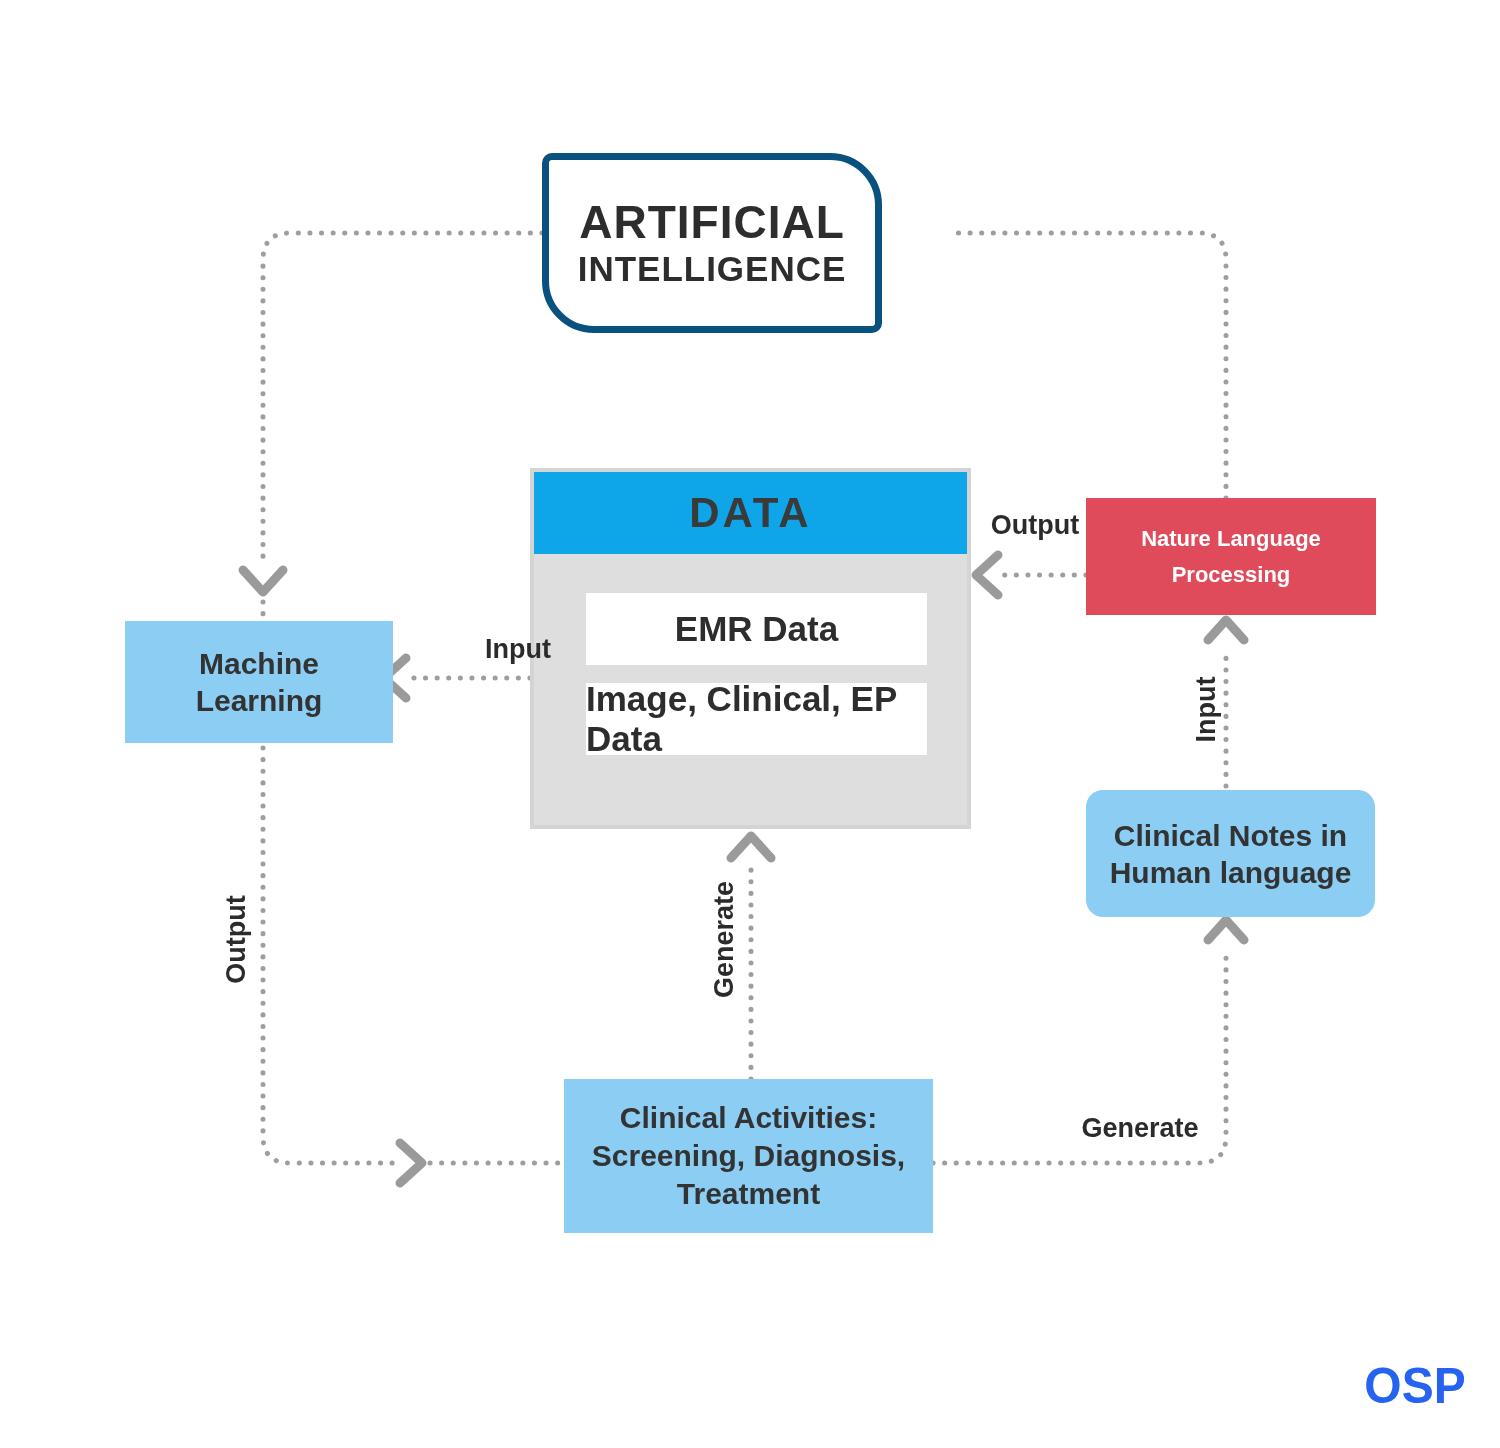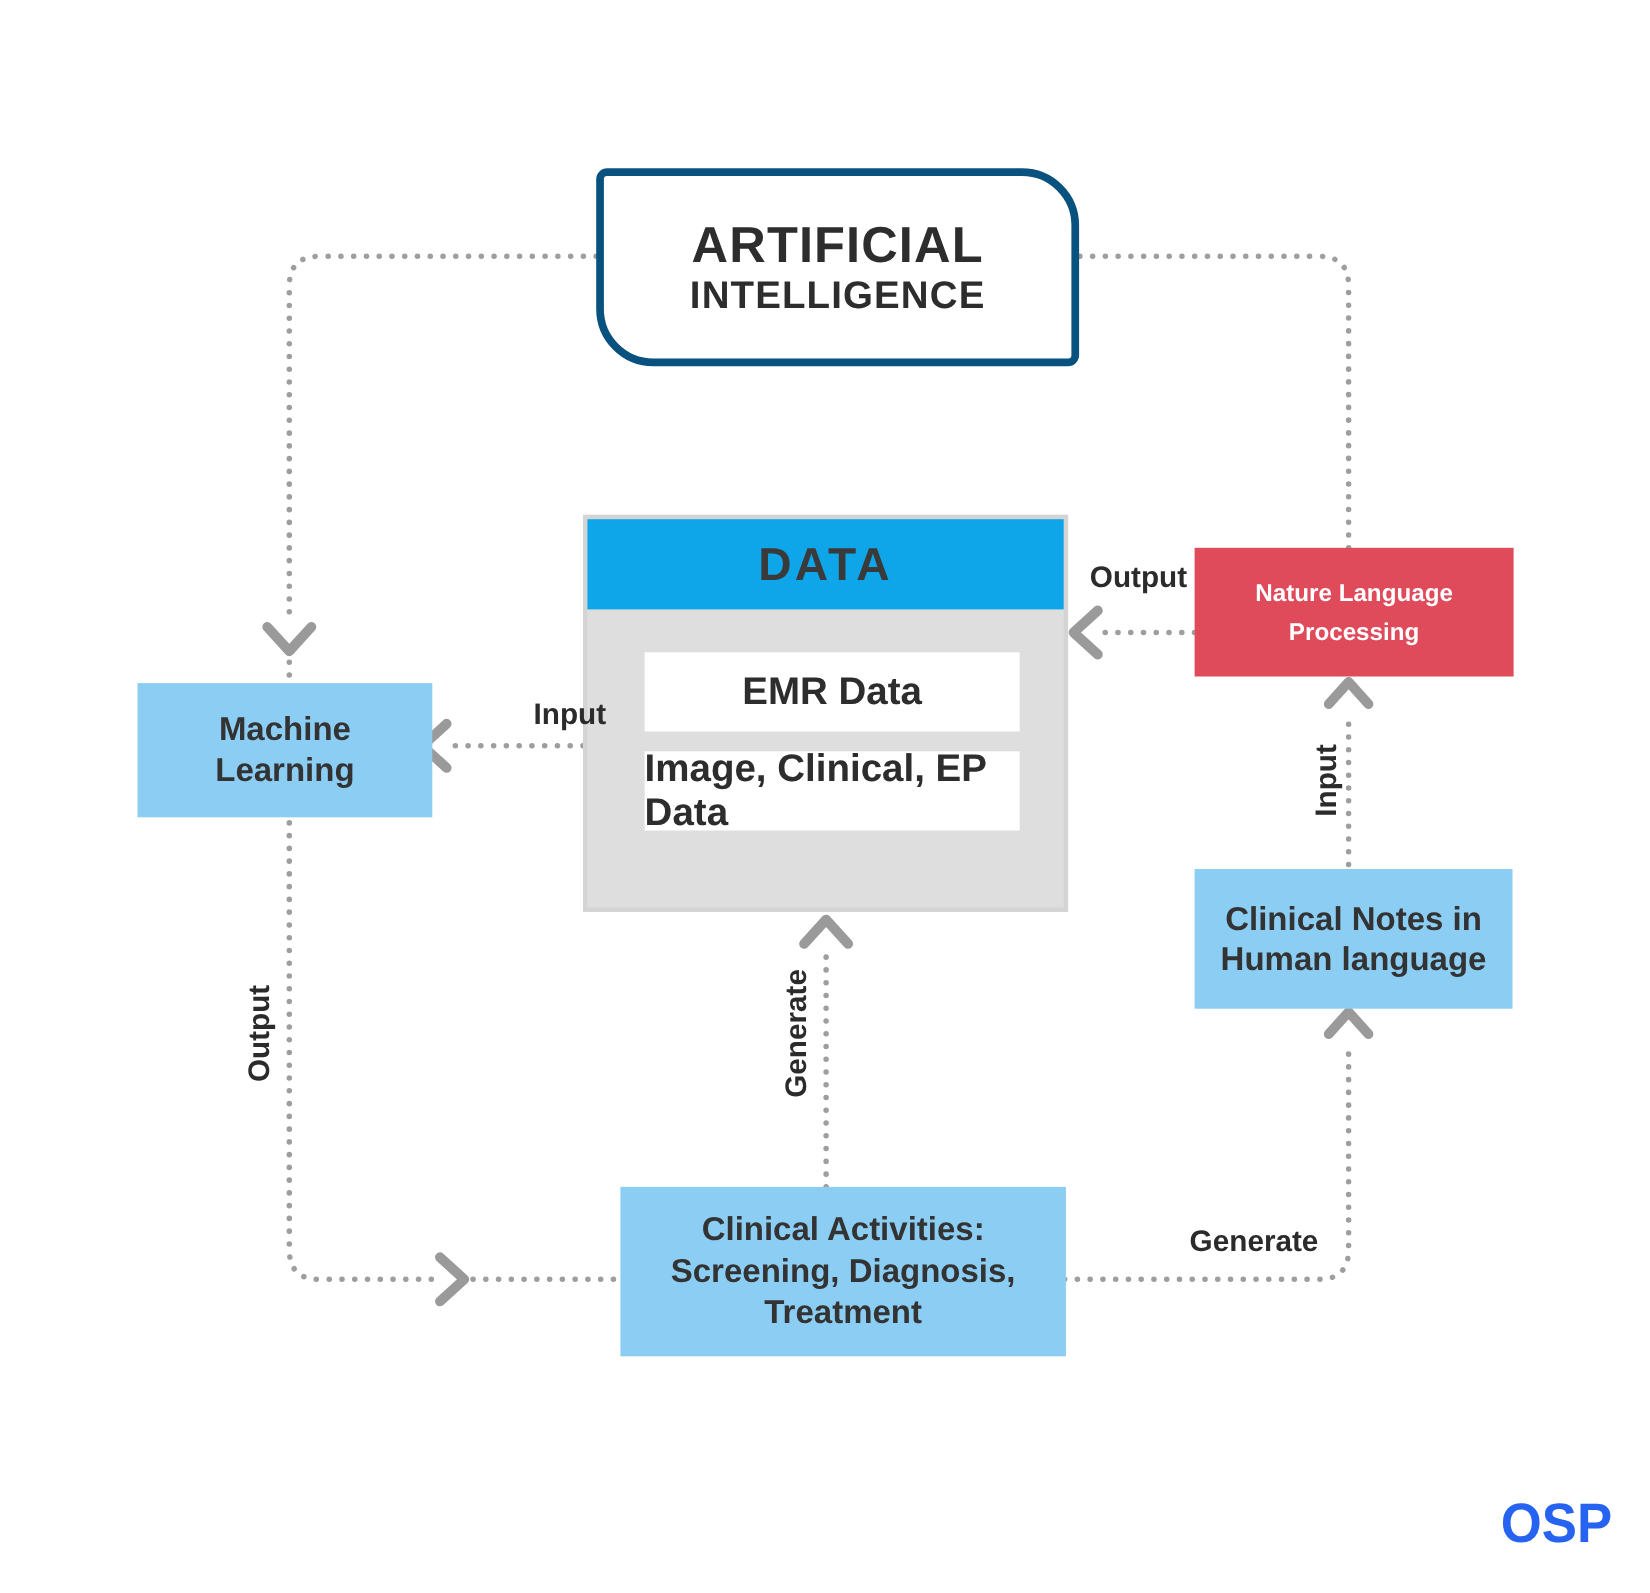--- a/index.html
+++ b/index.html
@@ -5,21 +5,21 @@
   html,body{margin:0;padding:0;background:#ffffff;}
   body{font-family:"Liberation Sans","DejaVu Sans",sans-serif;}
   .canvas{position:relative;width:1500px;height:1448px;background:#ffffff;overflow:hidden;}
 
   
   svg.wires{position:absolute;left:0;top:0;width:1500px;height:1448px;}
   .dots{fill:none;stroke:#9e9e9e;stroke-width:5;stroke-linecap:round;stroke-dasharray:0.1 11.5;}
   .chev{fill:none;stroke:#9a9a9a;stroke-width:9;stroke-linecap:round;stroke-linejoin:round;}
 
   
-  .ai-box{position:absolute;left:542px;top:153px;width:439px;height:180px;
+  .ai-box{position:absolute;left:542px;top:153px;width:340px;height:180px;
     background:#ffffff;border:7px solid #09517e;border-radius:10px 52px 10px 52px;
     box-sizing:border-box;display:flex;flex-direction:column;align-items:center;justify-content:center;}
   .ai-line1{font-size:46px;font-weight:bold;letter-spacing:1px;color:#2d2d2d;line-height:1.15;}
   .ai-line2{font-size:35px;font-weight:bold;letter-spacing:1px;color:#2d2d2d;line-height:1.15;}
 
   
   .data-box{position:absolute;left:530px;top:468px;width:441px;height:361px;
     background:#dedede;border:4px solid #d4d4d4;box-sizing:border-box;}
   .data-header{height:82px;background:#0ea5e9;display:flex;align-items:center;justify-content:center;
     font-size:42px;font-weight:bold;letter-spacing:3px;color:#3a3a3a;}
@@ -28,22 +28,22 @@
   .data-item.first{top:121px;}
   .data-item.second{top:211px;}
 
   
   .node{position:absolute;display:flex;align-items:center;justify-content:center;text-align:center;
     font-weight:bold;color:#333333;box-sizing:border-box;}
   .node.blue{background:#8bcdf3;}
   .node.red{background:#e04b5c;color:#ffffff;}
   .ml{left:125px;top:621px;width:268px;height:122px;font-size:30px;line-height:37px;padding:0 30px;}
   .nlp{left:1086px;top:498px;width:290px;height:117px;font-size:22px;line-height:36px;padding:0 18px;}
-  .notes{left:1086px;top:790px;width:289px;height:127px;font-size:30px;line-height:37px;padding:0 18px;}
-  .activities{left:564px;top:1079px;width:405px;height:154px;font-size:30px;line-height:38px;padding:0 18px;}
+  .notes{left:1086px;top:790px;width:289px;height:127px;font-size:30px;line-height:37px;padding:0 18px;border-radius:17px;}
+  .activities{left:564px;top:1079px;width:369px;height:154px;font-size:30px;line-height:38px;padding:0 18px;}
 
   
   .elabel{position:absolute;font-size:27px;font-weight:bold;color:#2b2b2b;text-align:center;white-space:nowrap;}
   .vlabel{position:absolute;width:200px;font-size:27px;font-weight:bold;color:#2b2b2b;text-align:center;
     white-space:nowrap;transform:rotate(-90deg);}
 
   
   .logo{position:absolute;left:1360px;top:1358px;width:110px;font-size:48px;font-weight:bold;
     letter-spacing:0px;color:#2563f0;text-align:center;transform:scaleY(1.05);}
 </style>

